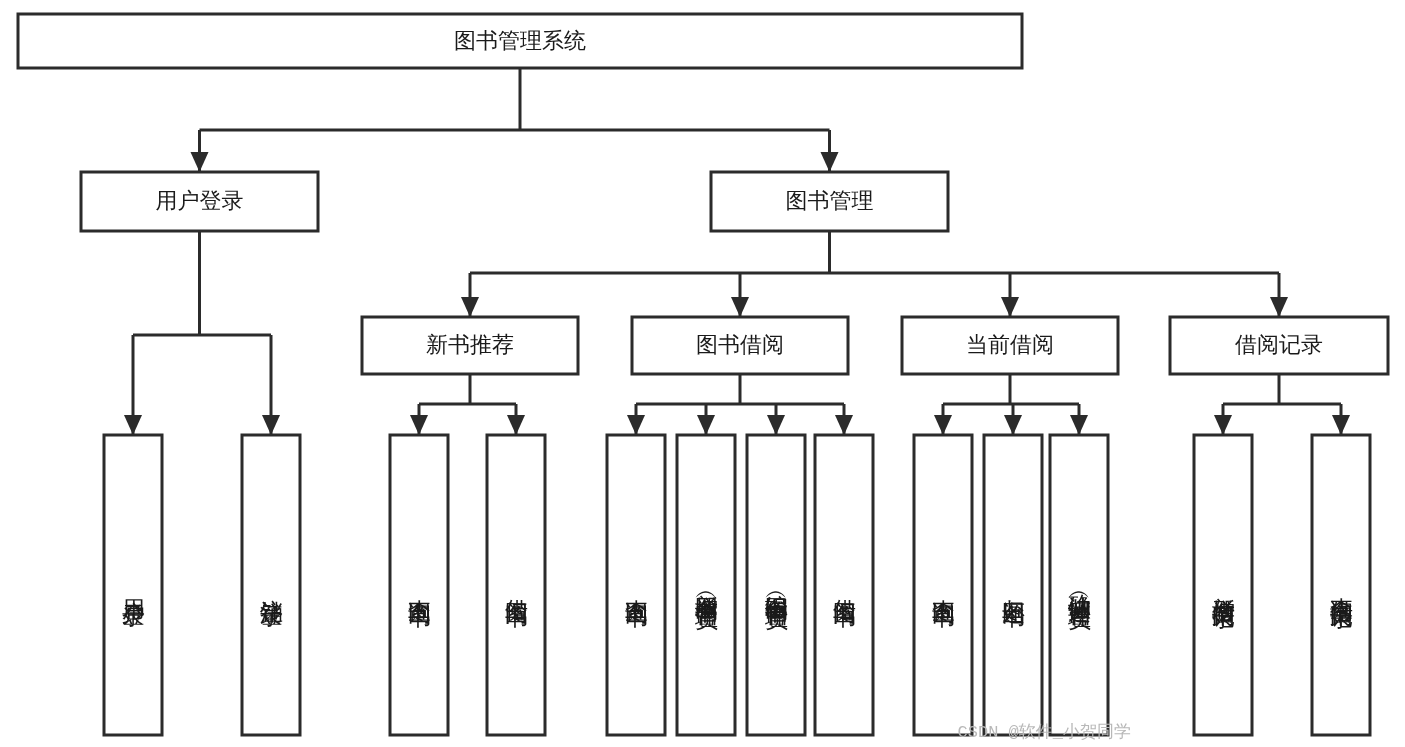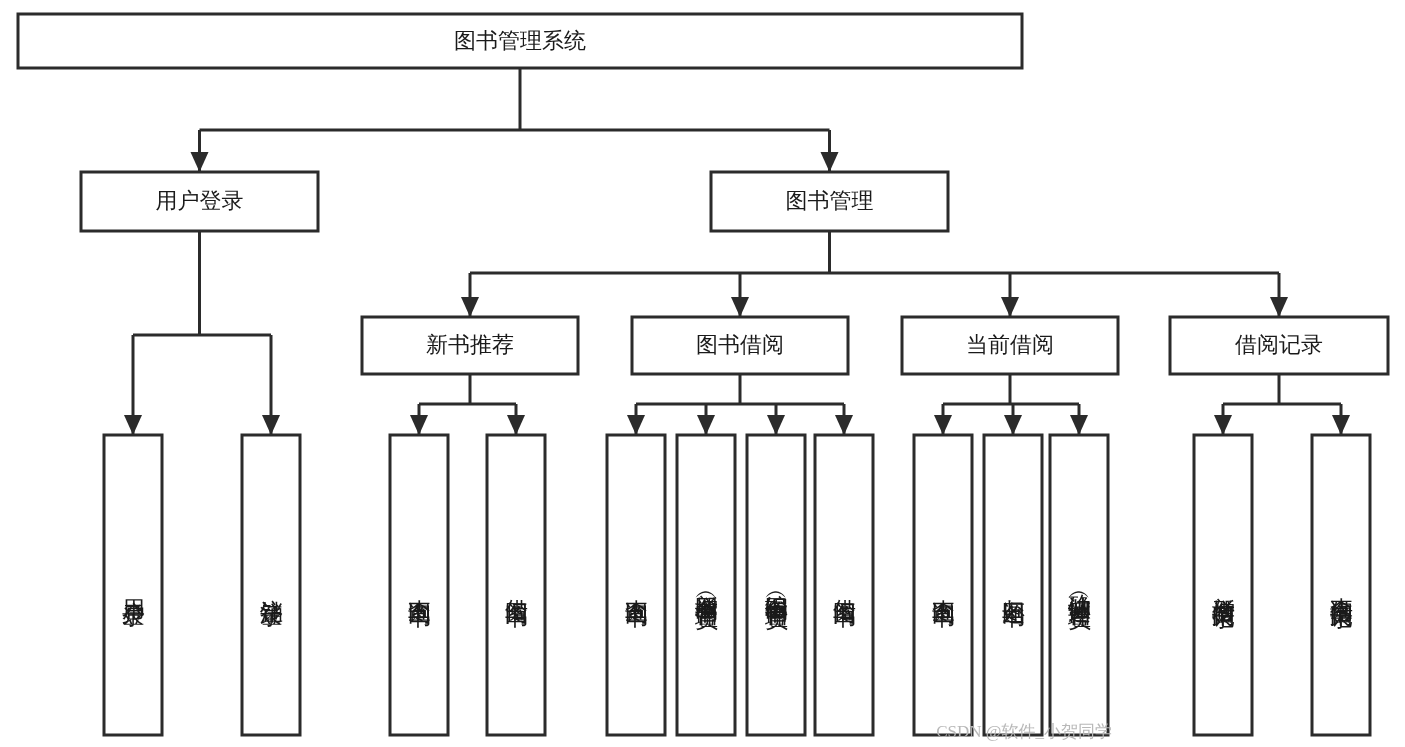--- a/index.html
+++ b/index.html
@@ -59,23 +59,23 @@
     font-size: 23px;
     line-height: 1.04;
     color: #1a1a1a;
     letter-spacing: 2px;
     text-align: center;
     pointer-events: none;
     user-select: none;
   }
   .watermark {
     position: absolute;
-    right: 19px;
+    right: 0;
     bottom: 4px;
-    font-family: Liberation Serif, serif;
+    font-family: Liberation Mono, monospace;
     font-size: 17px;
     color: #b8b8b8;
     white-space: nowrap;
     user-select: none;
   }
 </style>
 </head>
 <body>
 
 <div id="diagram-root">

